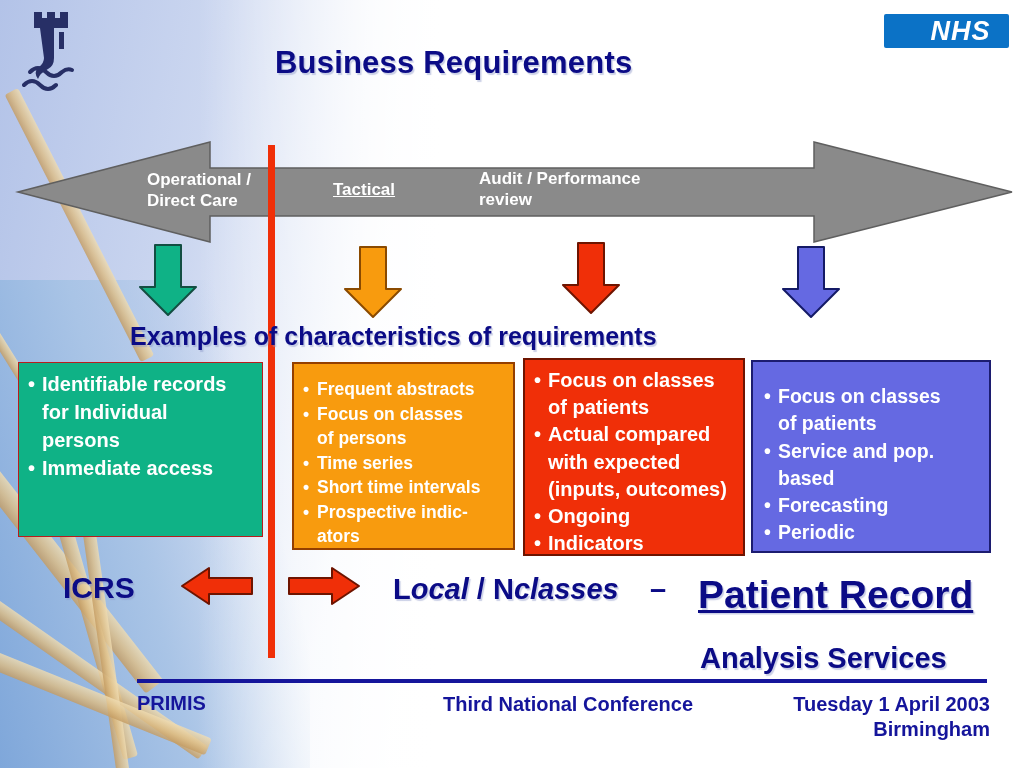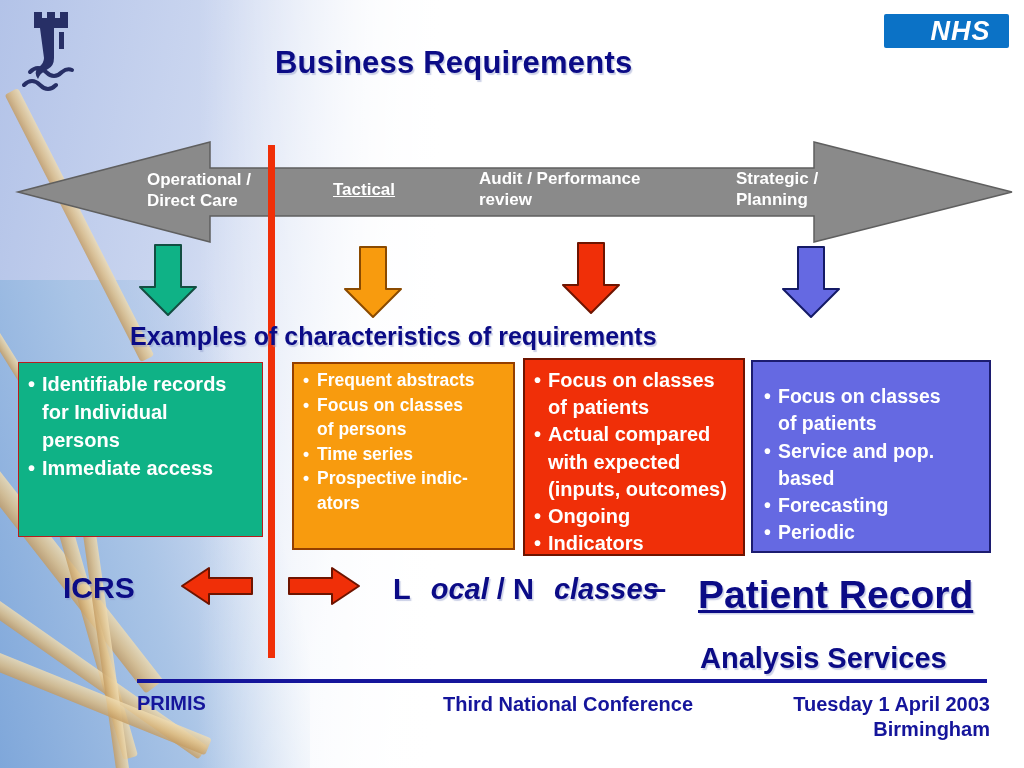--- a/index.html
+++ b/index.html
@@ -53,35 +53,35 @@
          white-space:nowrap;text-shadow:1.5px 1.5px 1px rgba(140,150,200,.45);}
 
   
   .box{position:absolute;color:#fff;z-index:2;box-sizing:border-box;}
   .box ul{list-style:none;margin:0;padding:0;}
   .box li{position:relative;padding-left:15px;white-space:pre-line;}
   .box li::before{content:"\2022";position:absolute;left:1px;top:0;}
   .box-green{left:18px;top:362px;width:245px;height:175px;background:var(--green);
          border:1px solid #b91c1c;padding:7px 2px 0 8px;font-size:20px;line-height:1.4;}
   .box-orange{left:292px;top:362px;width:223px;height:188px;background:var(--orange);
-         border:2.5px solid #943f00;padding:4px 2px 0 8px;font-size:17.5px;line-height:1.4;}
+         border:2.5px solid #943f00;padding:13px 2px 0 8px;font-size:17.5px;line-height:1.4;}
   .box-red{left:523px;top:358px;width:222px;height:198px;background:var(--red);
          border:2.5px solid #6e1400;padding:7px 0 0 8px;font-size:20px;line-height:1.36;overflow:visible;}
   .box-blue{left:751px;top:360px;width:240px;height:193px;background:var(--blue);
          border:2.5px solid #1c1c70;padding:21px 2px 0 10px;font-size:19.5px;line-height:1.4;}
 
   
   .icrs{position:absolute;left:63px;top:571px;font-size:30px;color:var(--navy);z-index:2;
         text-shadow:1.5px 1.5px 1px rgba(140,150,200,.45);}
   .block-arrow{position:absolute;z-index:2;}
   .ba-left{left:179px;top:565px;}
   .ba-right{left:286px;top:565px;}
   .local-line{position:absolute;left:393px;top:573px;font-size:29px;color:var(--navy);z-index:2;
         white-space:nowrap;text-shadow:1.5px 1.5px 1px rgba(140,150,200,.45);}
-  .it{font-style:italic;margin-left:20px;}
+  .it{font-style:italic;}
   .dash{position:absolute;left:650px;top:573px;font-size:29px;color:var(--navy);z-index:2;}
   .svc1{position:absolute;left:698px;top:573px;font-size:39px;color:var(--navy);z-index:2;
         text-shadow:1.5px 1.5px 1px rgba(140,150,200,.45);text-decoration:underline;}
   .svc2{position:absolute;left:700px;top:642px;font-size:29px;color:var(--navy);z-index:2;
         text-shadow:1.5px 1.5px 1px rgba(140,150,200,.45);}
 
   
   .footer-line{position:absolute;left:137px;top:679px;width:850px;height:4px;background:var(--footer-navy);z-index:2;}
   .f-left{position:absolute;left:137px;top:692px;font-size:20px;color:var(--footer-navy);z-index:2;}
   .f-center{position:absolute;left:143px;top:693px;width:850px;text-align:center;font-size:20px;
@@ -124,22 +124,20 @@
   </div>
 
   <svg class="timeline-arrow" width="1010" height="110" viewBox="0 0 1010 110">
     <polygon points="6,55 198,5 198,31 802,31 802,5 1000,55 802,105 802,79 198,79 198,105" style="fill:var(--arrow-gray);stroke:var(--arrow-gray-dark);stroke-width:1.5"></polygon>
   </svg>
   <div class="tl-label tl0">Operational /
 Direct Care</div>
   <div class="tl-label tl1">Tactical</div>
   <div class="tl-label tl2">Audit / Performance
 review</div>
-  <div class="tl-label tl3">Strategic /
-Planning</div>
 
   <div class="red-line"></div>
 
   <svg class="down-arrow da-green" width="64" height="74" viewBox="0 0 64 74">
     <polygon points="19,2 45,2 45,44 60,44 32,72 4,44 19,44" style="fill:var(--green);stroke:#134e42;stroke-width:2" stroke-linejoin="round"></polygon>
   </svg>
   <svg class="down-arrow da-orange" width="64" height="74" viewBox="0 0 64 74">
     <polygon points="19,2 45,2 45,44 60,44 32,72 4,44 19,44" style="fill:var(--orange);stroke:#8a4a00;stroke-width:2" stroke-linejoin="round"></polygon>
   </svg>
   <svg class="down-arrow da-red" width="64" height="74" viewBox="0 0 64 74">
@@ -158,20 +156,21 @@
 persons</li>
         <li>Immediate access</li>
       </ul>
   </div>
   <div class="box box-orange">
     <ul>
         <li>Frequent abstracts</li>
         <li>Focus on classes
 of persons</li>
         <li>Time series</li>
+        <li>Short time intervals</li>
         <li>Prospective indic-
 ators</li>
       </ul>
   </div>
   <div class="box box-red">
     <ul>
         <li>Focus on classes
 of patients</li>
         <li>Actual compared
 with expected

